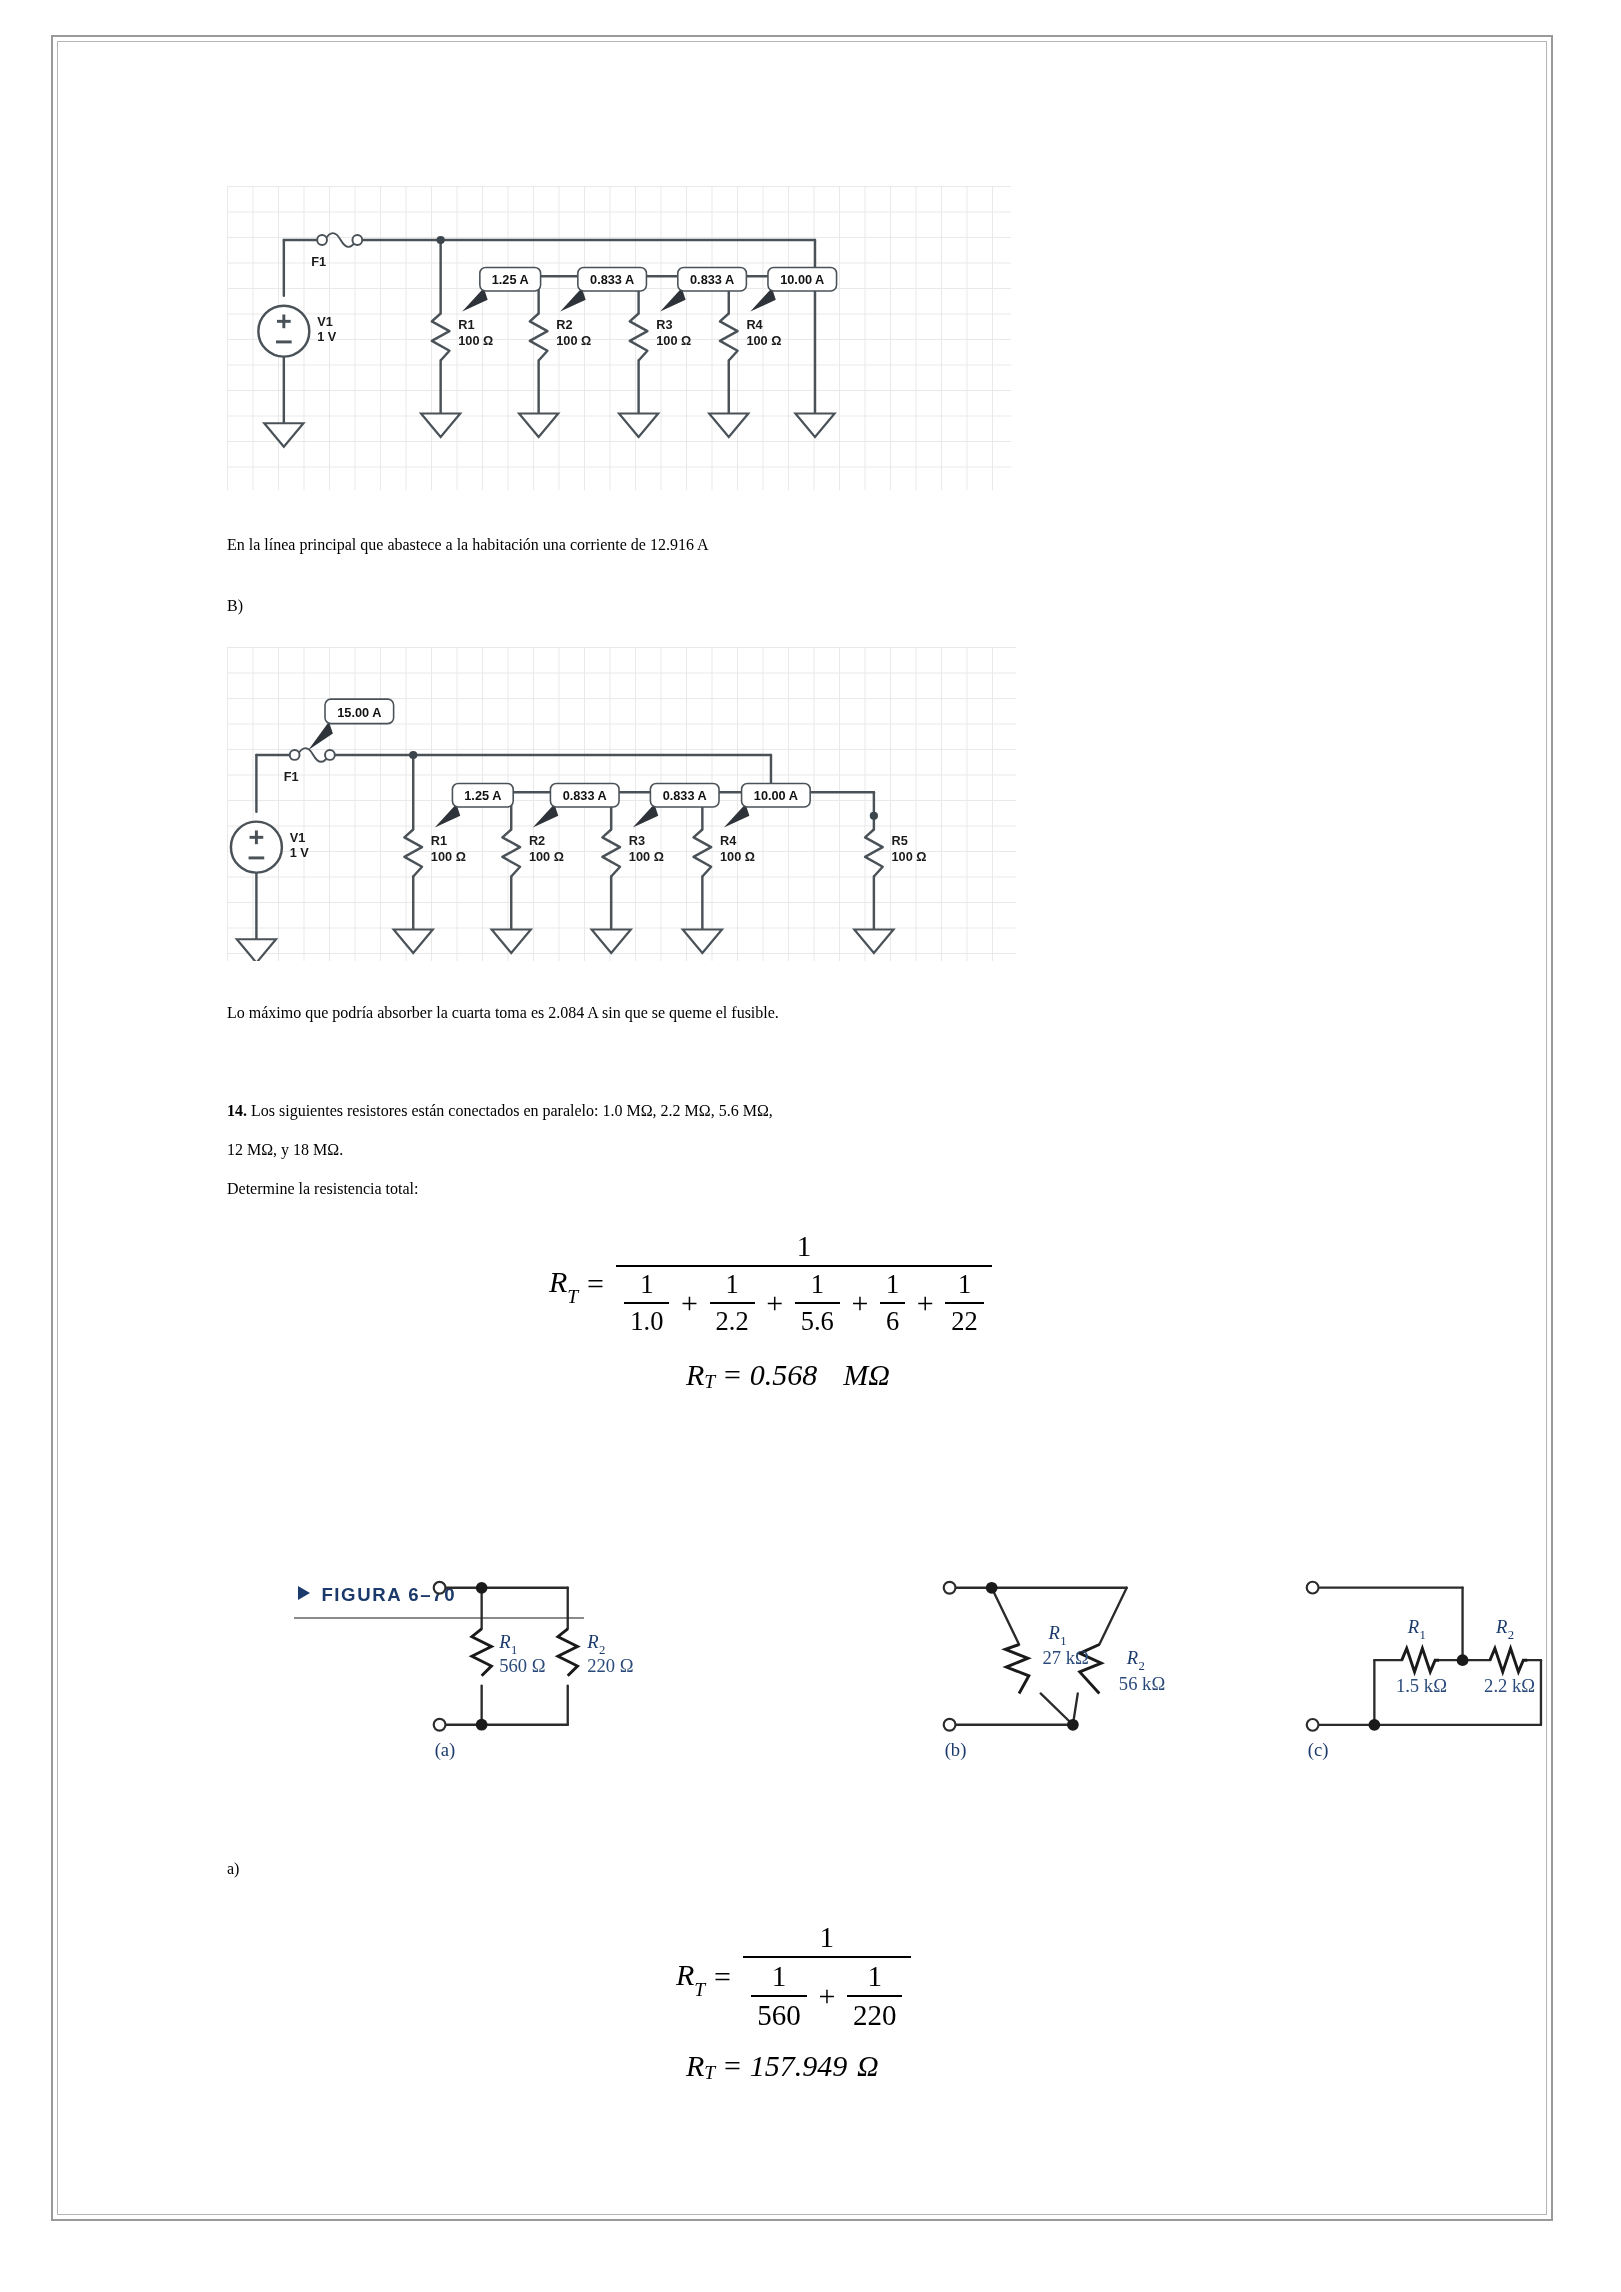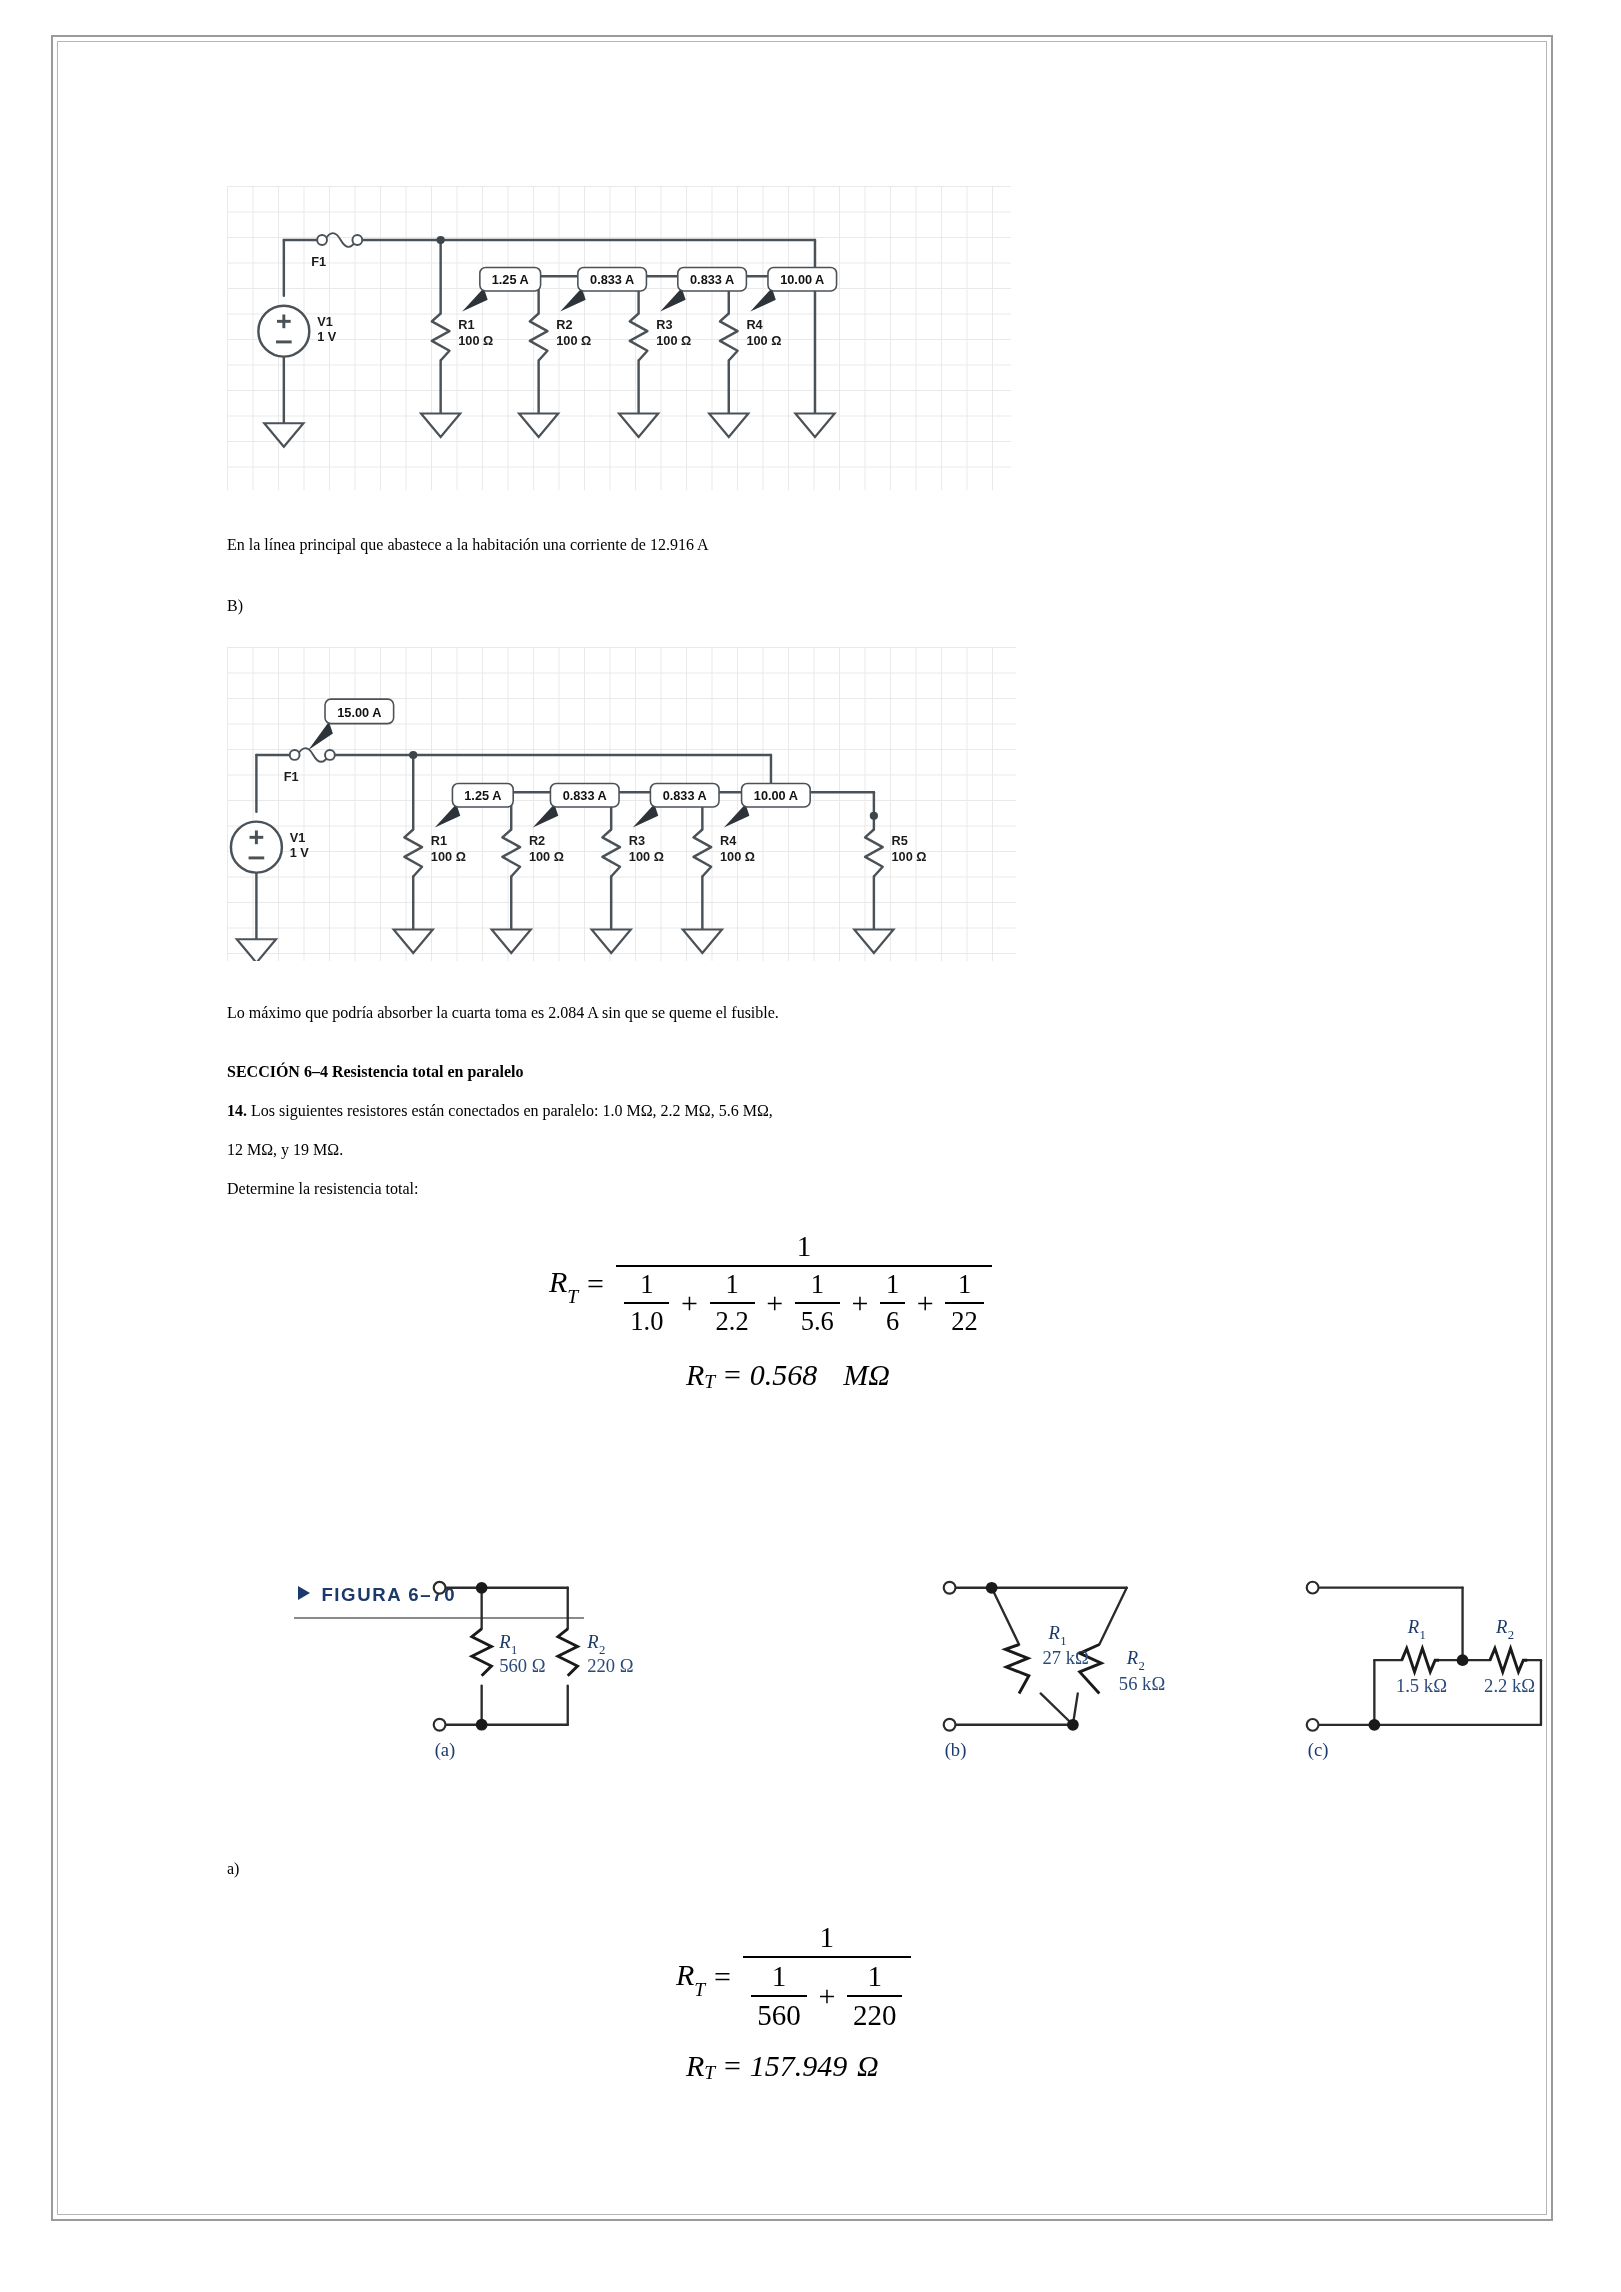--- a/index.html
+++ b/index.html
@@ -248,28 +248,27 @@
           <path d="M507 184 L533 172 L529 160 Z" fill="#2d3338"></path>
           <rect x="525" y="139" width="70" height="24" rx="6" fill="#ffffff" stroke="#4a5258" stroke-width="1.6"></rect>
           <text x="560" y="156" text-anchor="middle" font-family="Liberation Sans, sans-serif" font-weight="bold" font-size="13" fill="#111">10.00 A</text>
         </g>
       </g>
     </svg>
   </div>
 
   <div class="para" style="left:227px;top:1002px;width:1176px;">Lo máximo que podría absorber la cuarta toma es 2.084 A sin que se queme el fusible.</div>
 
-  <div class="para bold" style="left:227px;top:1061px;">SECCIÓN 6–4 Resistencia total en paralelo</div>
 
   <div class="para" style="left:227px;top:1100px;width:1147px;">
     <span class="bold">14.</span>
     <span>Los siguientes resistores están conectados en paralelo: 1.0 MΩ, 2.2 MΩ, 5.6 MΩ,</span>
   </div>
   <div class="para" style="left:227px;top:1139px;">
-    <span>12 MΩ, y 19 MΩ.</span>
+    <span>12 MΩ, y 18 MΩ.</span>
   </div>
   <div class="para" style="left:227px;top:1178px;text-align:center;">Determine la resistencia total:</div>
 
   <div class="math" style="left:549px;top:1230px;">
     <div class="mrow">
       <span>
         <span class="mi">R</span><span class="msub">T</span>
       </span>
       <span class="op">=</span>
       <span class="frac">

